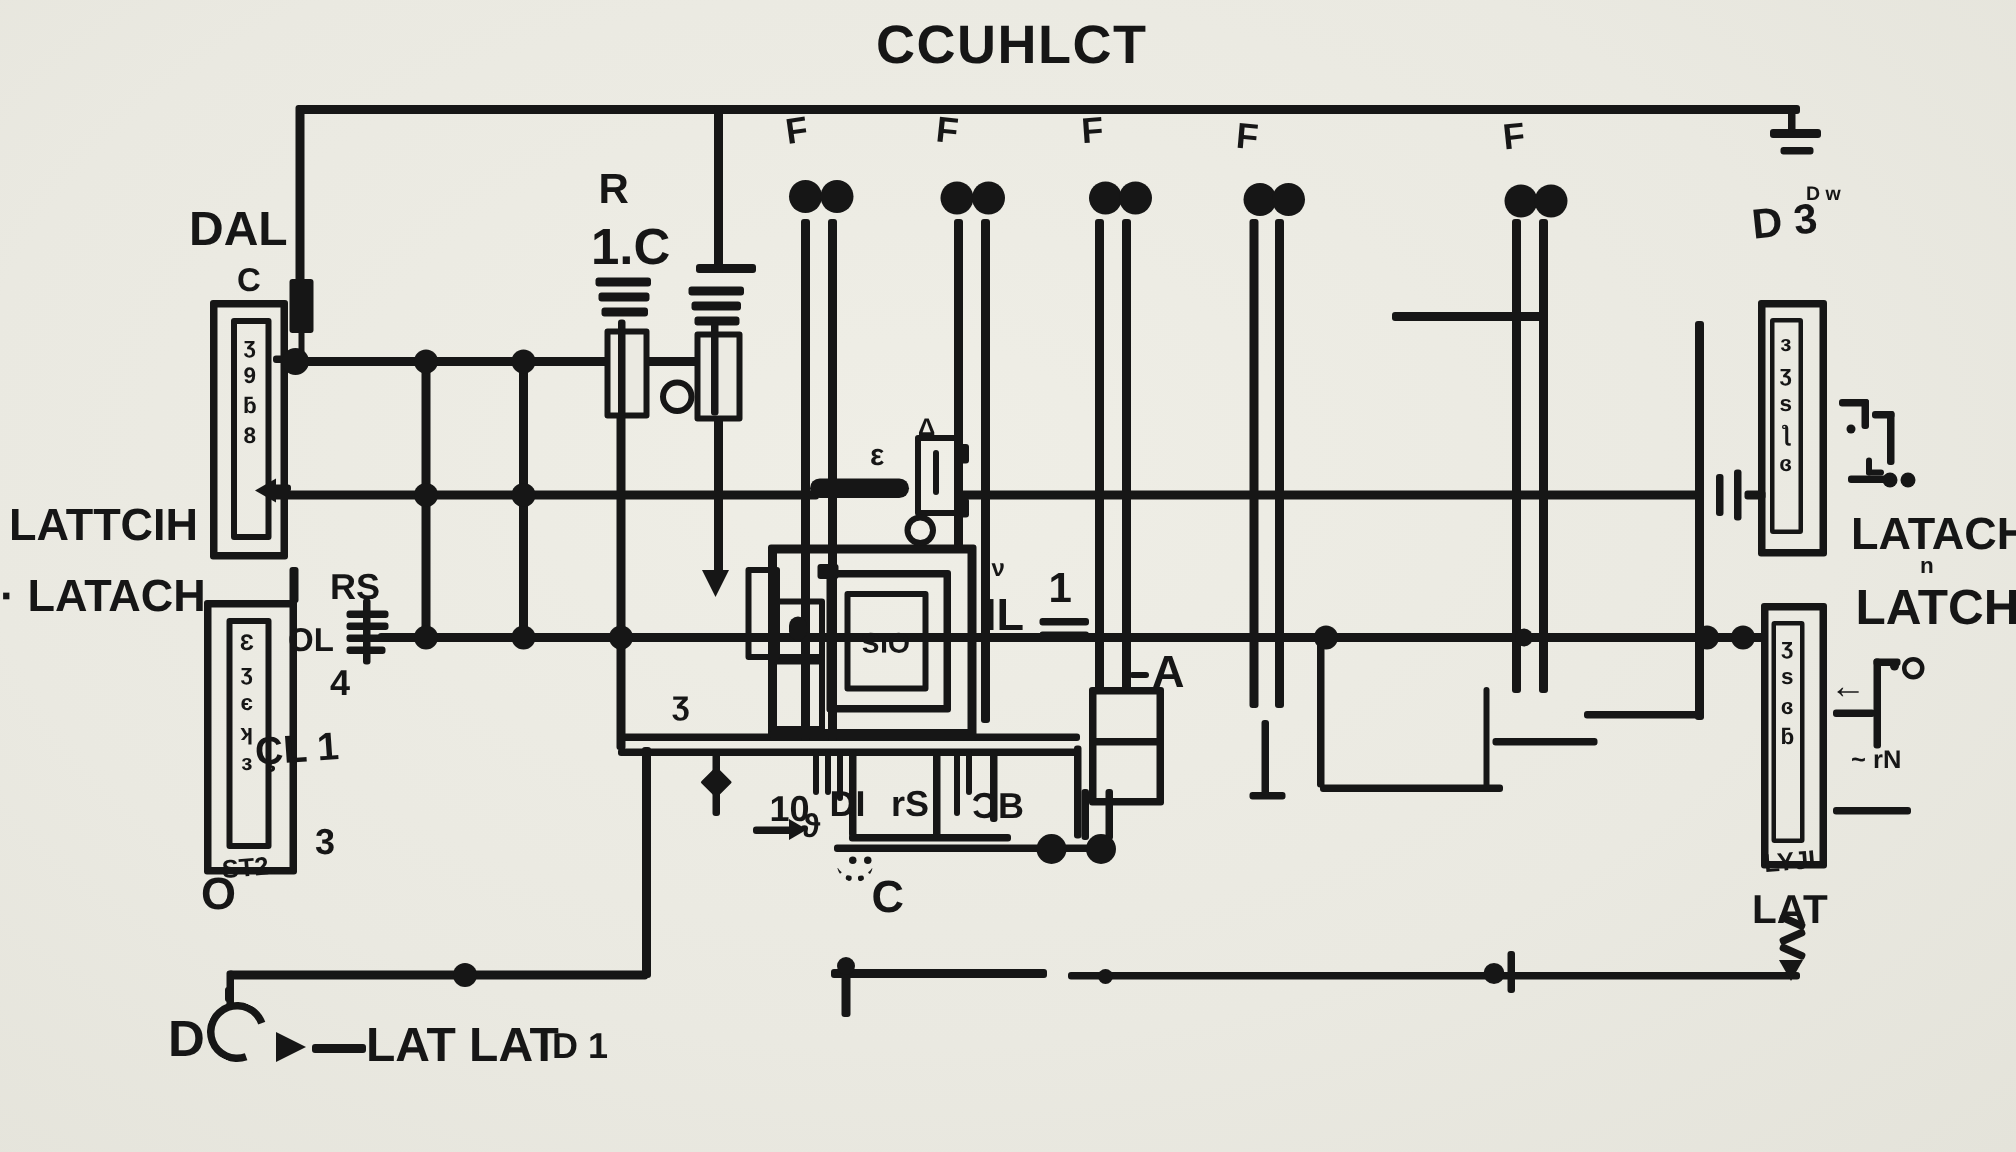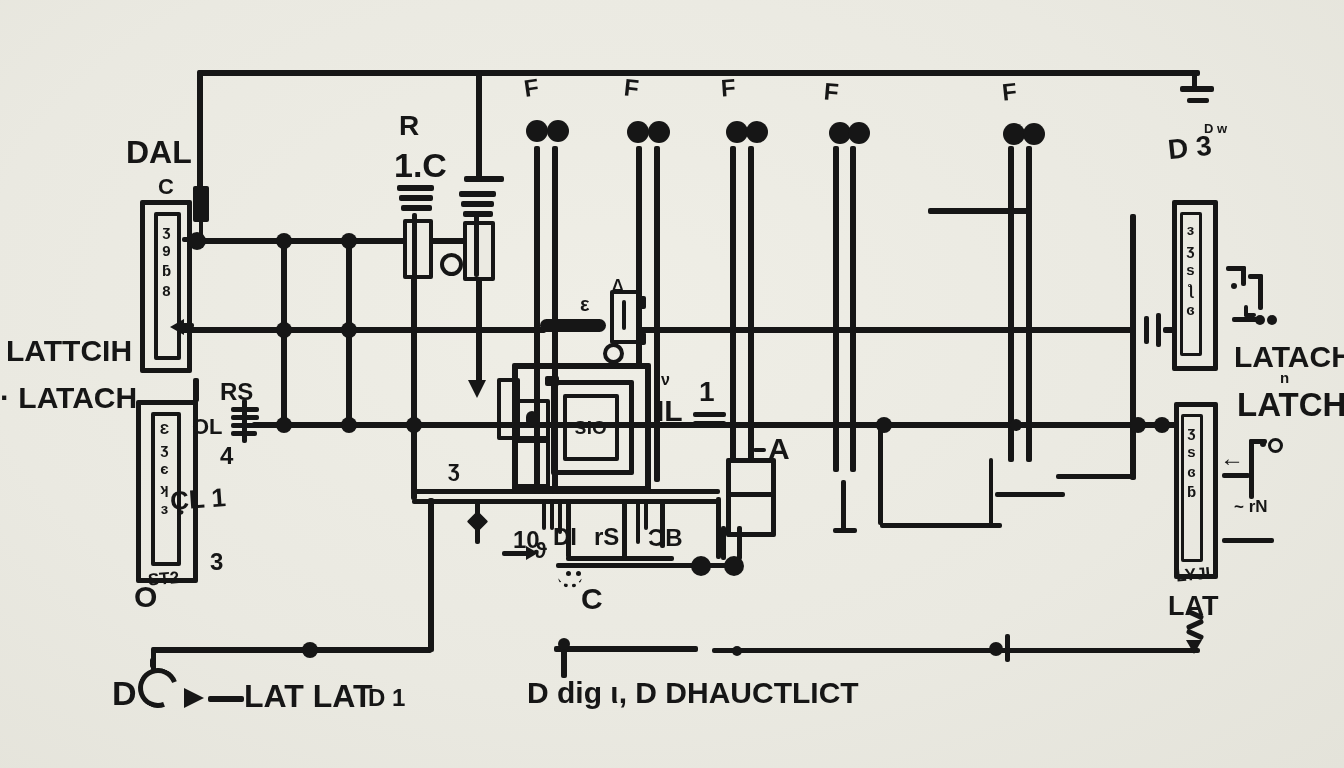--- a/index.html
+++ b/index.html
@@ -16,20 +16,21 @@
   .ring{position:absolute;border:4px solid var(--ink);border-radius:50%;background:transparent;}
   .lbl{position:absolute;color:var(--ink);font-weight:bold;white-space:nowrap;line-height:1;}
   .vglyph{writing-mode:vertical-rl;text-orientation:upright;letter-spacing:3px;font-size:15px;line-height:1;}
   .tri{position:absolute;width:0;height:0;}
 </style>
 </head>
 <body>
 
 <div id="canvas">
 
+  <div class="lbl" style="left:584px;top:12px;font-size:36px;letter-spacing:1px;">CCUHLCT</div>
 
   <i class="ink" style="left:198px;top:70px;width:1002px;height:6px"></i>
   <i class="ink" style="left:194px;top:238px;width:292px;height:6px"></i>
   <i class="ink" style="left:182px;top:327px;width:364px;height:6px"></i>
   <i class="ink" style="left:640px;top:327px;width:494px;height:6px"></i>
   <i class="ink" style="left:1163px;top:327px;width:14px;height:6px"></i>
   <i class="ink" style="left:252px;top:422px;width:925px;height:6px"></i>
   <i class="ink" style="left:412px;top:489px;width:308px;height:5px"></i>
   <i class="ink" style="left:412px;top:499px;width:308px;height:5px"></i>
   <i class="ink" style="left:880px;top:523px;width:122px;height:5px"></i>
@@ -257,15 +258,14 @@
   <div class="lbl" style="left:1204px;top:122px;font-size:13px">D w</div>
   <div class="lbl" style="left:1234px;top:342px;font-size:30px">LATACH</div>
   <div class="lbl" style="left:1280px;top:370px;font-size:15px">n</div>
   <div class="lbl" style="left:1237px;top:388px;font-size:33px">LATCH</div>
   <div class="lbl" style="left:1234px;top:498px;font-size:17px">~ rN</div>
   <div class="lbl" style="left:1176px;top:566px;font-size:17px;transform:rotate(-5deg)">LYJI</div>
   <div class="lbl" style="left:1168px;top:593px;font-size:27px">LAT</div>
   <div class="lbl" style="left:112px;top:676px;font-size:34px">D</div>
   <div class="lbl" style="left:244px;top:680px;font-size:32px">LAT LAT</div>
   <div class="lbl" style="left:368px;top:686px;font-size:24px">D 1</div>
-  <div class="lbl" style="left:527px;top:678px;font-size:30px">D dig ι, D DHAUCTLICT</div>
 
 </div>
 
 </body></html>

